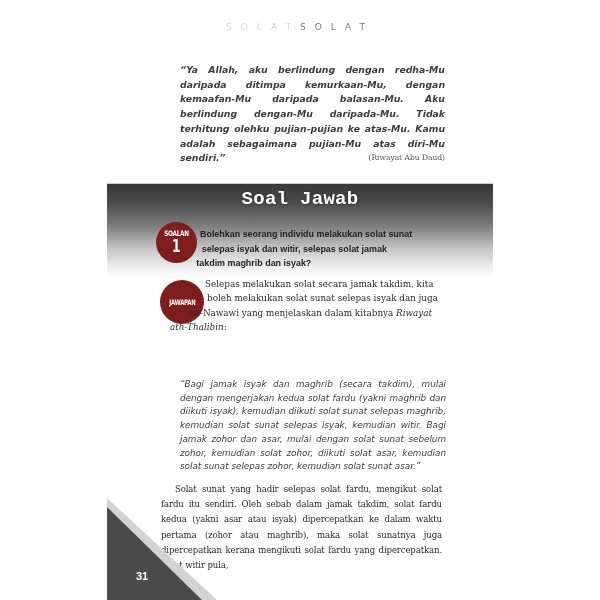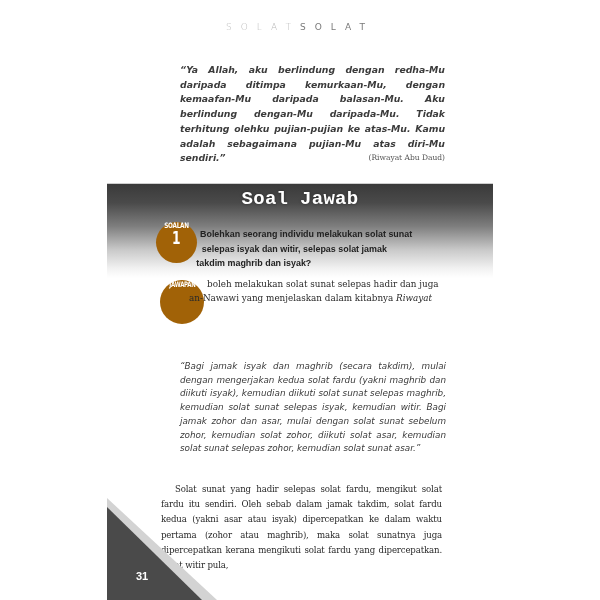--- a/index.html
+++ b/index.html
@@ -38,22 +38,22 @@
     .qa-title {
       position: absolute; top: 188px; left: 107px; width: 386px;
       text-align: center;
       font-family: Liberation Mono, monospace;
       font-size: 19px; color: #ffffff; letter-spacing: 0.3px;
       text-shadow: 0 0 3px rgba(0,0,0,0.4);
     }
 
     .badge {
       position: absolute; border-radius: 50%;
-      background: #a16207; color: #ffffff;
-      display: flex; flex-direction: column; align-items: center; 
+      background: #7f1d1d; color: #ffffff;
+      display: flex; flex-direction: column; align-items: center; justify-content: center;
       font-family: "DejaVu Sans Condensed", "DejaVu Sans", sans-serif;
       font-weight: bold;
     }
     .badge-soalan { top: 222px; left: 156px; width: 41px; height: 41px; }
     .badge-soalan .b-label { font-size: 7.5px; line-height: 8px; letter-spacing: -0.3px; transform: scaleX(0.85); }
     .badge-soalan .b-num { font-size: 17px; line-height: 17px; transform: scaleX(0.8); }
     .badge-jawapan { top: 280px; left: 160px; width: 44px; height: 44px; }
     .badge-jawapan .b-label { font-size: 7.5px; letter-spacing: -0.3px; transform: scaleX(0.8); }
 
     .question-text {
@@ -73,21 +73,21 @@
     }
     .answer-block .al { display: block; white-space: nowrap; text-align: justify; }
     .answer-block .al-1 { padding-left: 35px; }
     .answer-block .al-2 { padding-left: 37px; }
     .answer-block .al-3 { padding-left: 35px; }
     .answer-block .al-4 { padding-left: 19px; }
     .answer-block .al-5 { padding-left: 0; }
     .answer-block .it { font-style: italic; }
 
     .fatwa-quote {
-      position: absolute; top: 360px; left: 180px; width: 266px;
+      position: absolute; top: 378px; left: 180px; width: 266px;
       font-family: "DejaVu Sans", sans-serif;
       font-style: italic; font-size: 8.8px; line-height: 13.7px;
       color: #3a3a3a; text-align: justify;
     }
 
     .body-para {
       position: absolute; top: 482px; left: 161px; width: 281px;
       font-family: "DejaVu Serif", serif;
       font-size: 8.6px; line-height: 15.2px; color: #2a2a2a;
       text-align: justify; text-indent: 14px;
@@ -132,22 +132,24 @@
   <span class="ql ql-1">Bolehkan seorang individu melakukan solat sunat</span>
   <span class="ql ql-2">selepas isyak dan witir, selepas solat jamak</span>
   <span class="ql ql-3">takdim maghrib dan isyak?</span>
 </div>
 
 <div class="badge badge-jawapan">
   <span class="b-label">JAWAPAN</span>
 </div>
 
 <div class="answer-block">
-  <span class="al al-2">boleh melakukan solat sunat selepas hadir dan juga</span>
+  <span class="al al-1">Selepas melakukan solat secara jamak takdim, kita</span>
+  <span class="al al-2">boleh melakukan solat sunat selepas isyak dan juga</span>
   <span class="al al-4"><span>an-Nawawi yang menjelaskan dalam kitabnya </span><span class="it">Riwayat</span></span>
+  <span class="al al-5"><span class="it">ath-Thalibin</span><span>:</span></span>
 </div>
 
 <p class="fatwa-quote">“Bagi jamak isyak dan maghrib (secara takdim), mulai dengan mengerjakan kedua solat fardu (yakni maghrib dan diikuti isyak), kemudian diikuti solat sunat selepas maghrib, kemudian solat sunat selepas isyak, kemudian witir. Bagi jamak zohor dan asar, mulai dengan solat sunat sebelum zohor, kemudian solat zohor, diikuti solat asar, kemudian solat sunat selepas zohor, kemudian solat sunat asar.”</p>
 
 <p class="body-para">Solat sunat yang hadir selepas solat fardu, mengikut solat fardu itu sendiri. Oleh sebab dalam jamak takdim, solat fardu kedua (yakni asar atau isyak) dipercepatkan ke dalam waktu pertama (zohor atau maghrib), maka solat sunatnya juga dipercepatkan kerana mengikuti solat fardu yang dipercepatkan. Solat witir pula,</p>
 
 <div class="corner-stripe"></div>
 <div class="corner-dark"></div>
 <span class="page-number">31</span>
 

